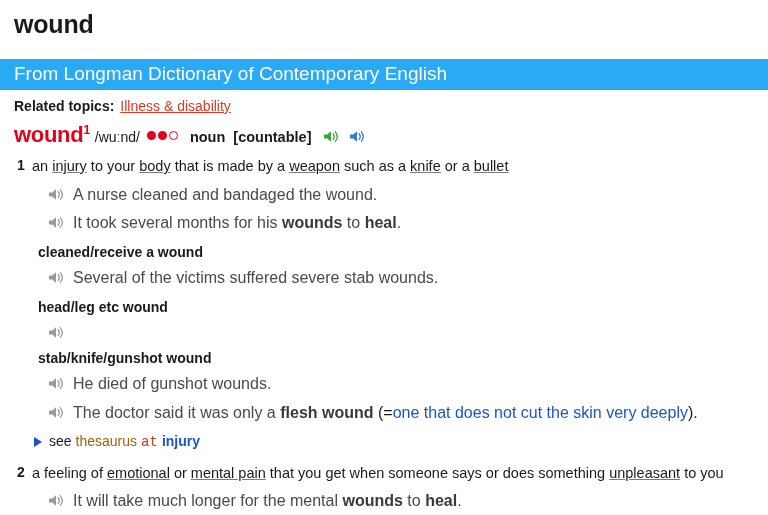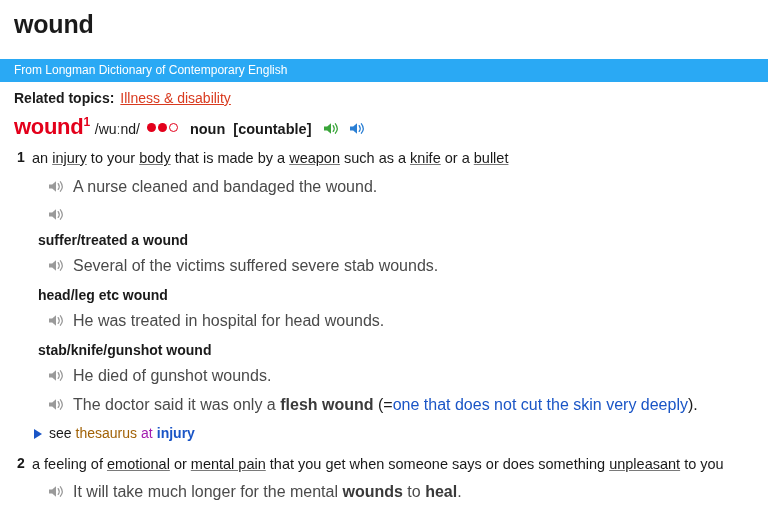--- a/index.html
+++ b/index.html
@@ -30,21 +30,21 @@
     color: #1a1a1a;
     padding: 10px 14px 0 14px;
     letter-spacing: -0.2px;
   }
 
   
   .source-bar {
     margin-top: 20px;
     background: #2aa9f4;
     color: #ffffff;
-    font-size: 12px;
+    font-size: 19px;
     padding: 4px 0 5px 14px;
     width: 100%;
   }
 
   
   .related-row {
     padding: 8px 14px 0 14px;
     font-size: 14px;
   }
   .related-label { font-weight: bold; color: #1a1a1a; }
@@ -178,21 +178,21 @@
     border-left: 8px solid #1a55c6;
     border-top: 5px solid transparent;
     border-bottom: 5px solid transparent;
     display: inline-block;
     margin-right: 7px;
     position: relative;
     top: 1px;
   }
   .thes-see { color: #1a1a1a; }
   .thes-link { color: #a16207; margin: 0 4px; cursor: pointer; }
-  .thes-at { color: #a21caf; }
+  .thes-at { color: #c2410c; font-family: Liberation Mono, monospace; }
   .thes-target { color: #1a55c6; font-weight: bold; margin-left: 4px; cursor: pointer; }
 
   .sense2 { margin-top: 14px; }
 </style>
 </head>
 <body>
 
 <div class="page">
 
   <div class="headword-title">wound</div>
@@ -245,42 +245,42 @@
             <span class="example-text"><span>A nurse cleaned and bandaged the wound.</span></span>
           </div>
           <div class="example-row">
             <span class="spk">
               <svg width="17" height="15" viewBox="0 0 17 15">
                 <path d="M1 5.5h3.2L8 2.2v10.6L4.2 9.5H1z" fill="#9a9a9a"></path>
                 <path d="M10.2 4.6a5 5 0 0 1 0 5.8" stroke="#9a9a9a" stroke-width="1.3" fill="none" stroke-linecap="round"></path>
                 <path d="M12.4 2.8a7.6 7.6 0 0 1 0 9.4" stroke="#9a9a9a" stroke-width="1.3" fill="none" stroke-linecap="round"></path>
               </svg>
             </span>
-          </div>
-          <div class="collocation">suffer/treated a wound</div>
+            <span class="example-text"><span>It took several months for his </span><b>wounds</b><span> to </span><b>heal</b><span>.</span></span>
+          </div>
+          <div class="collocation">cleaned/receive a wound</div>
           <div class="example-row">
             <span class="spk">
               <svg width="17" height="15" viewBox="0 0 17 15">
                 <path d="M1 5.5h3.2L8 2.2v10.6L4.2 9.5H1z" fill="#9a9a9a"></path>
                 <path d="M10.2 4.6a5 5 0 0 1 0 5.8" stroke="#9a9a9a" stroke-width="1.3" fill="none" stroke-linecap="round"></path>
                 <path d="M12.4 2.8a7.6 7.6 0 0 1 0 9.4" stroke="#9a9a9a" stroke-width="1.3" fill="none" stroke-linecap="round"></path>
               </svg>
             </span>
             <span class="example-text"><span>Several of the victims suffered severe stab wounds.</span></span>
           </div>
           <div class="collocation">head/leg etc wound</div>
           <div class="example-row">
             <span class="spk">
               <svg width="17" height="15" viewBox="0 0 17 15">
                 <path d="M1 5.5h3.2L8 2.2v10.6L4.2 9.5H1z" fill="#9a9a9a"></path>
                 <path d="M10.2 4.6a5 5 0 0 1 0 5.8" stroke="#9a9a9a" stroke-width="1.3" fill="none" stroke-linecap="round"></path>
                 <path d="M12.4 2.8a7.6 7.6 0 0 1 0 9.4" stroke="#9a9a9a" stroke-width="1.3" fill="none" stroke-linecap="round"></path>
               </svg>
             </span>
-            <span class="example-text"><span>He was treated in hospital for head wounds.</span></span>
           </div>
           <div class="collocation">stab/knife/gunshot wound</div>
           <div class="example-row">
             <span class="spk">
               <svg width="17" height="15" viewBox="0 0 17 15">
                 <path d="M1 5.5h3.2L8 2.2v10.6L4.2 9.5H1z" fill="#9a9a9a"></path>
                 <path d="M10.2 4.6a5 5 0 0 1 0 5.8" stroke="#9a9a9a" stroke-width="1.3" fill="none" stroke-linecap="round"></path>
                 <path d="M12.4 2.8a7.6 7.6 0 0 1 0 9.4" stroke="#9a9a9a" stroke-width="1.3" fill="none" stroke-linecap="round"></path>
               </svg>
             </span>

